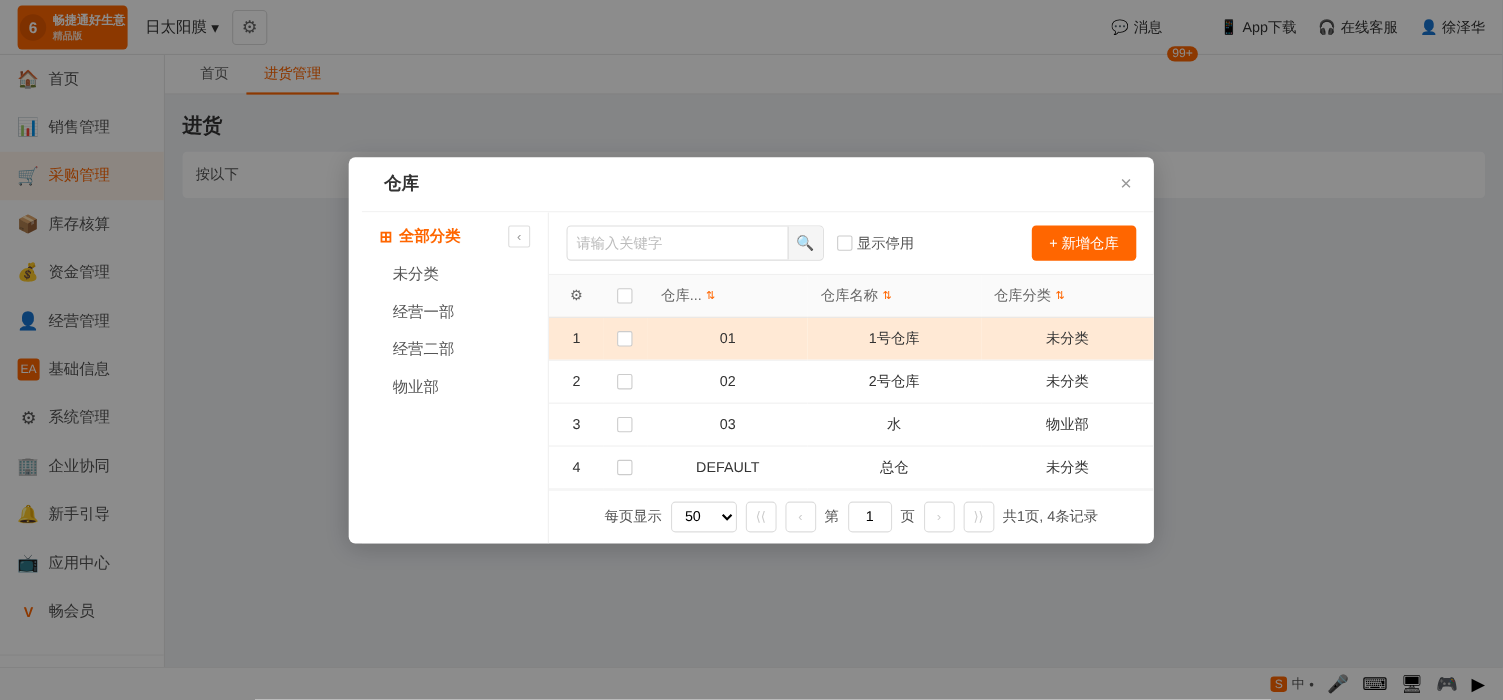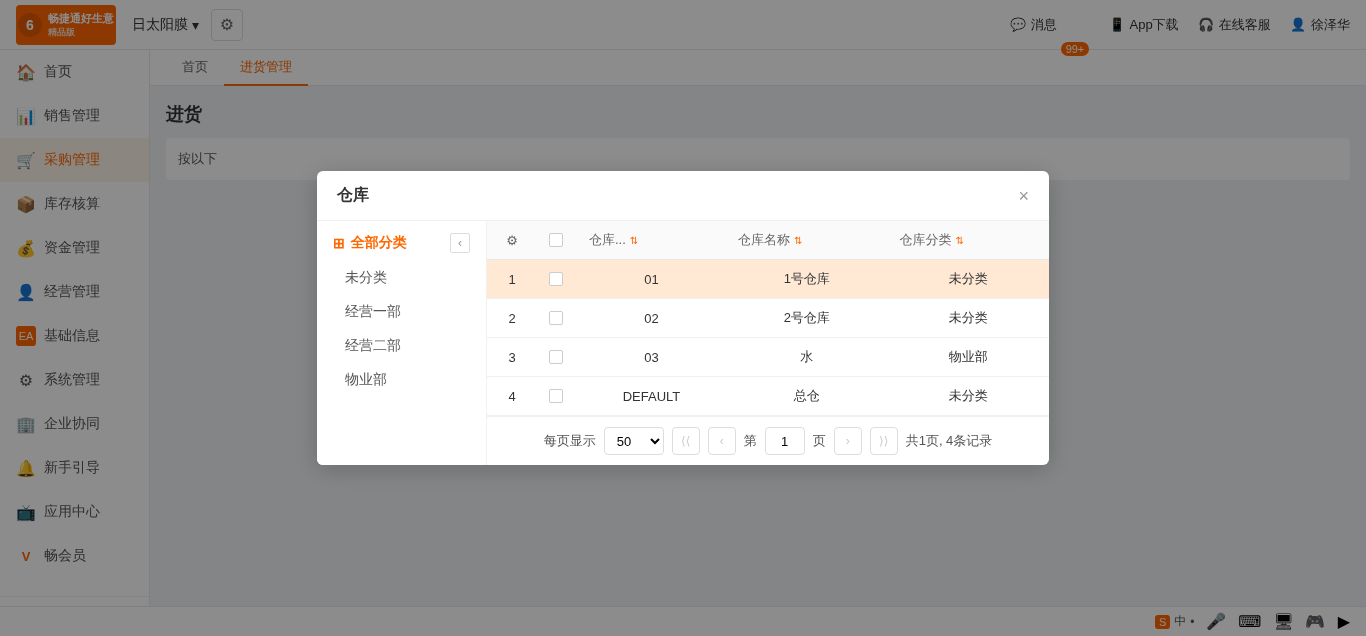--- a/index.html
+++ b/index.html
@@ -200,20 +200,21 @@
     
     .modal {
       background: #fff;
       border-radius: 6px;
       width: 732px;
       max-height: 560px;
       display: flex;
       flex-direction: column;
       box-shadow: 0 4px 24px rgba(0,0,0,0.2);
       overflow: hidden;
+      padding-left: 12px;
     }
     .modal-header {
       display: flex;
       align-items: center;
       justify-content: space-between;
       padding: 14px 20px;
       border-bottom: 1px solid #f0f0f0;
     }
     .modal-title {
       font-size: 16px;
@@ -619,20 +620,33 @@
         <div class="cat-item">
           <span>经营二部</span>
         </div>
         <div class="cat-item">
           <span>物业部</span>
         </div>
       </div>
 
       <div class="table-panel">
 
+        <div class="table-toolbar">
+          <div class="search-box">
+            <input class="search-input" type="text" placeholder="请输入关键字" style="">
+            <button class="search-btn">
+              <span>🔍</span>
+            </button>
+          </div>
+          <label class="show-disabled-label">
+            <div class="checkbox"></div>
+            <span>显示停用</span>
+          </label>
+          <button class="new-btn">+ 新增仓库</button>
+        </div>
 
         <div class="data-table">
           <table>
             <thead>
               <tr>
                 <th class="col-gear">
                   <span>⚙</span>
                 </th>
                 <th class="col-check">
                   <div class="checkbox"></div>

